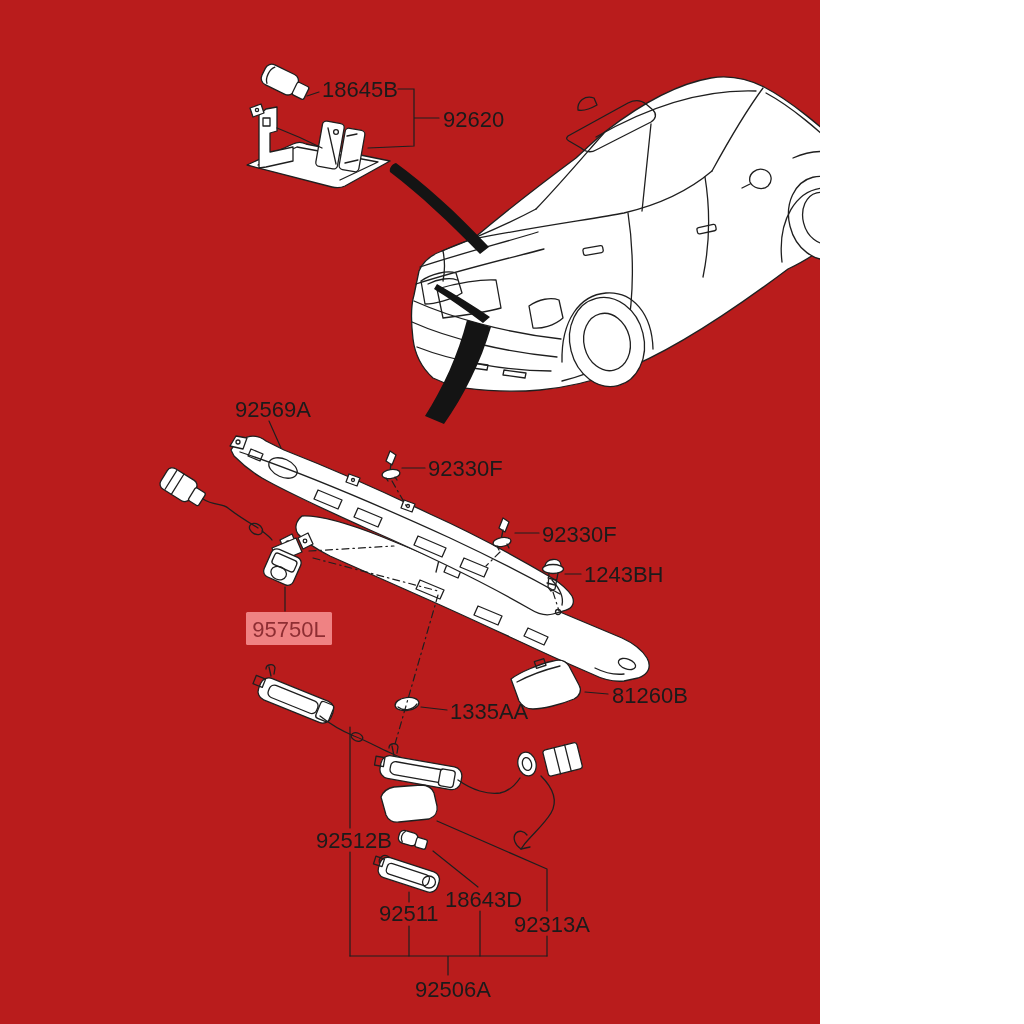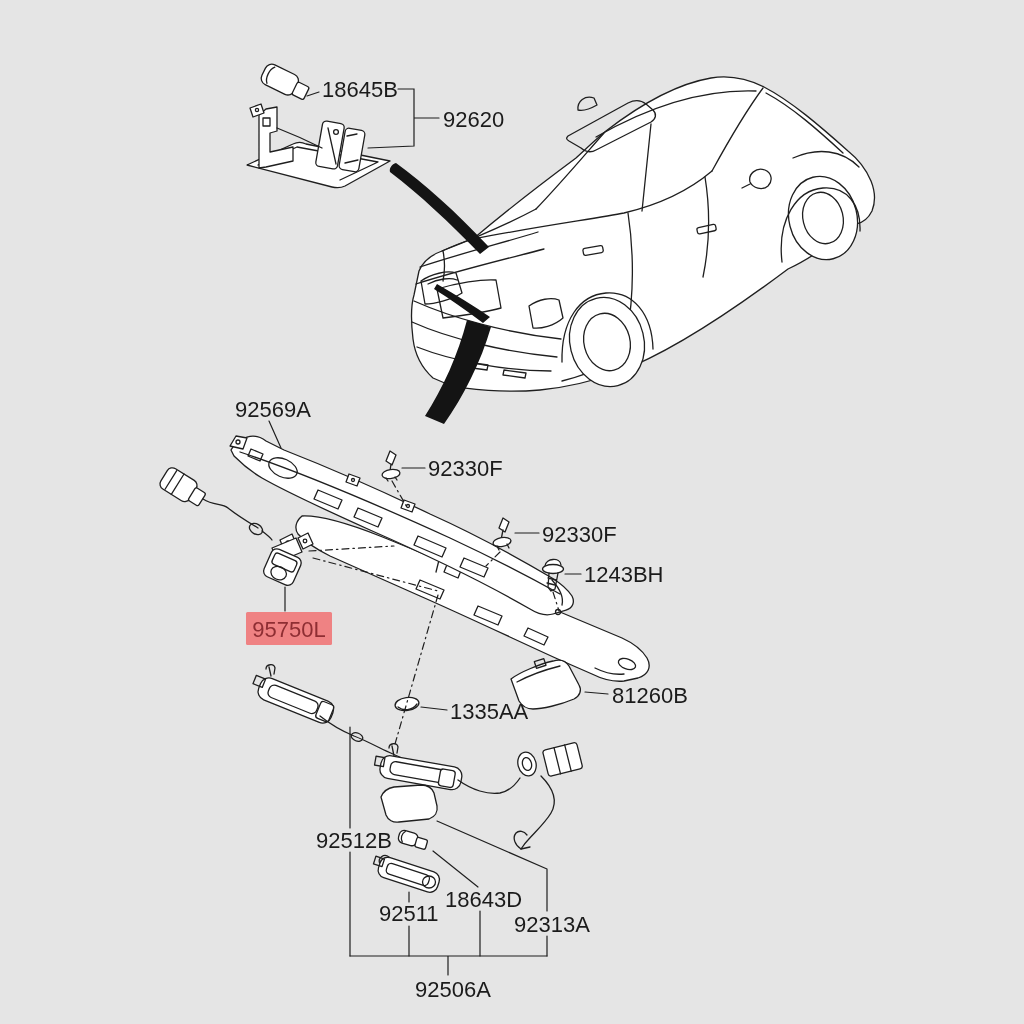--- a/index.html
+++ b/index.html
@@ -1,16 +1,16 @@
 <!DOCTYPE html>
 <html><head>
 <meta charset="utf-8">
 <style>
   html,body{margin:0;padding:0;background:#fff;}
-  .canvas{position:relative;width:1024px;height:1024px;background:#e5e5e5;overflow:hidden;}
+  .canvas{position:relative;width:820px;height:1024px;background:#b91c1c;overflow:hidden;}
   svg{display:block;}
   .ln{fill:none;stroke:#1f1f1f;stroke-width:1.3;stroke-linecap:round;stroke-linejoin:round;}
   .lnw{fill:#ffffff;stroke:#1f1f1f;stroke-width:1.3;stroke-linecap:round;stroke-linejoin:round;}
   .ldr{fill:none;stroke:#1f1f1f;stroke-width:1.2;stroke-linecap:round;}
   .dash{fill:none;stroke:#1f1f1f;stroke-width:1.2;stroke-dasharray:7 4 1.5 4;stroke-linecap:round;}
   .blk{fill:#141414;stroke:none;}
   .pl{font-family:"Liberation Sans",sans-serif;font-size:22px;fill:#1b1b1b;}
   .plh{font-family:"Liberation Sans",sans-serif;font-size:22px;text-anchor:middle;}
 </style>
 </head>

